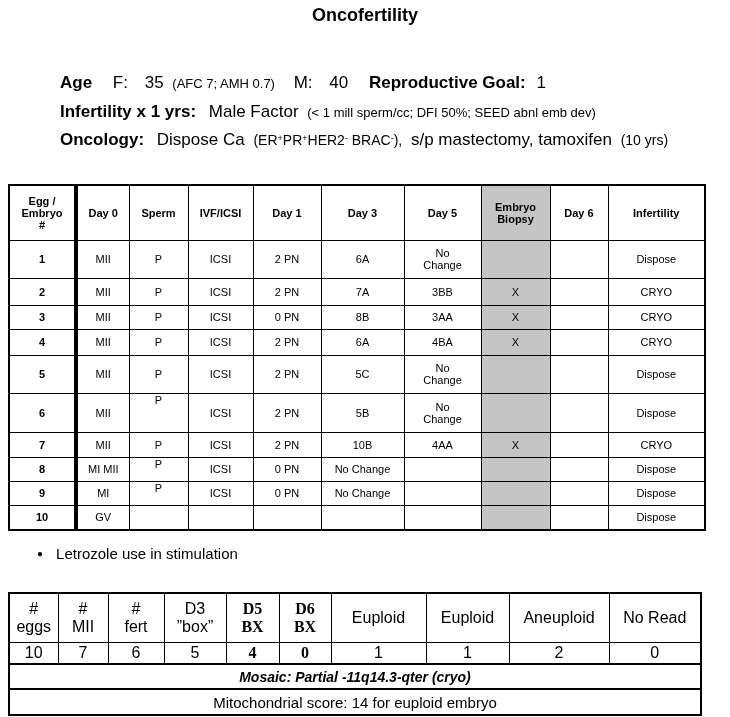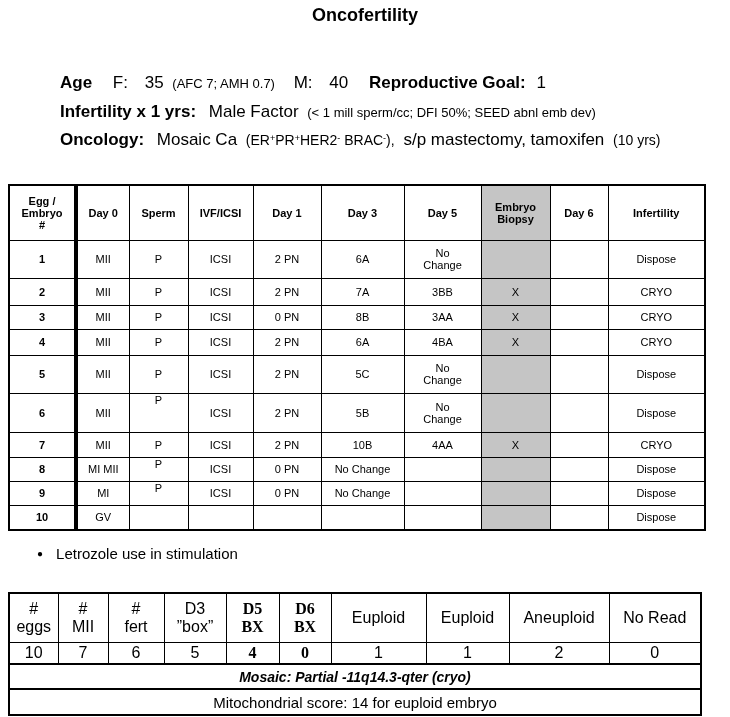--- a/index.html
+++ b/index.html
@@ -58,21 +58,21 @@
     <span class="lbl ml16">Reproductive Goal:</span>
     <span class="ml6">1</span>
   </div>
   <div class="line">
     <span class="lbl">Infertility x 1 yrs:</span>
     <span class="ml8">Male Factor</span>
     <span class="sm ml4">(&lt; 1 mill sperm/cc; DFI 50%; SEED abnl emb dev)</span>
   </div>
   <div class="line">
     <span class="lbl">Oncology:</span>
-    <span class="ml8">Mosaic Ca</span>
+    <span class="ml8">Dispose Ca</span>
     <span class="paren ml4"><span>(ER</span><sup>+</sup><span>PR</span><sup>+</sup><span>HER2</span><sup>-</sup><span> BRAC</span><sup>-</sup><span>),</span></span>
     <span class="ml4">s/p mastectomy, tamoxifen</span>
     <span class="paren ml4">(10 yrs)</span>
   </div>
 </div>
 
 <table class="t1">
   <colgroup id="et-cols">
       <col style="width: 67px;">
       <col style="width: 53px;">

